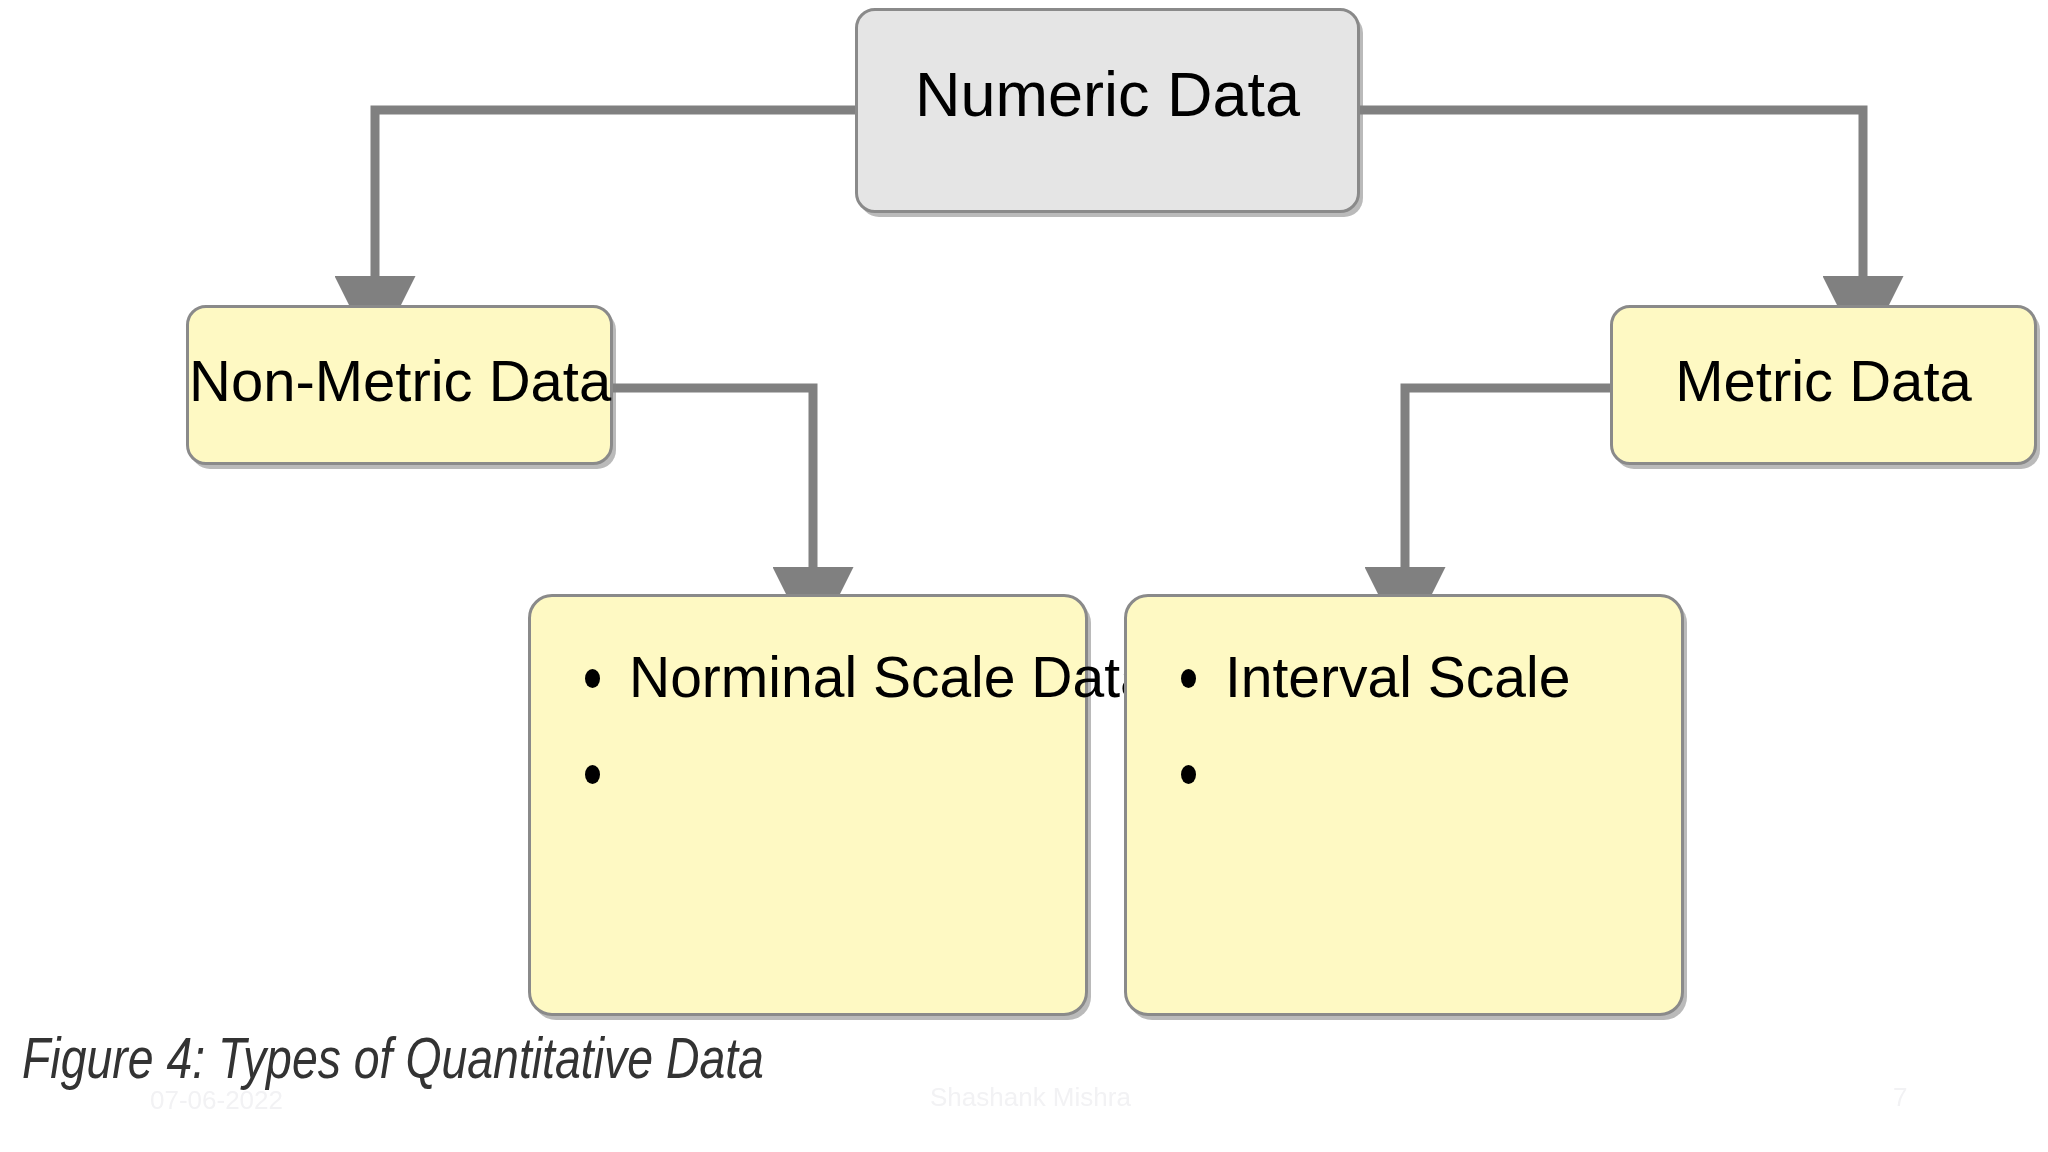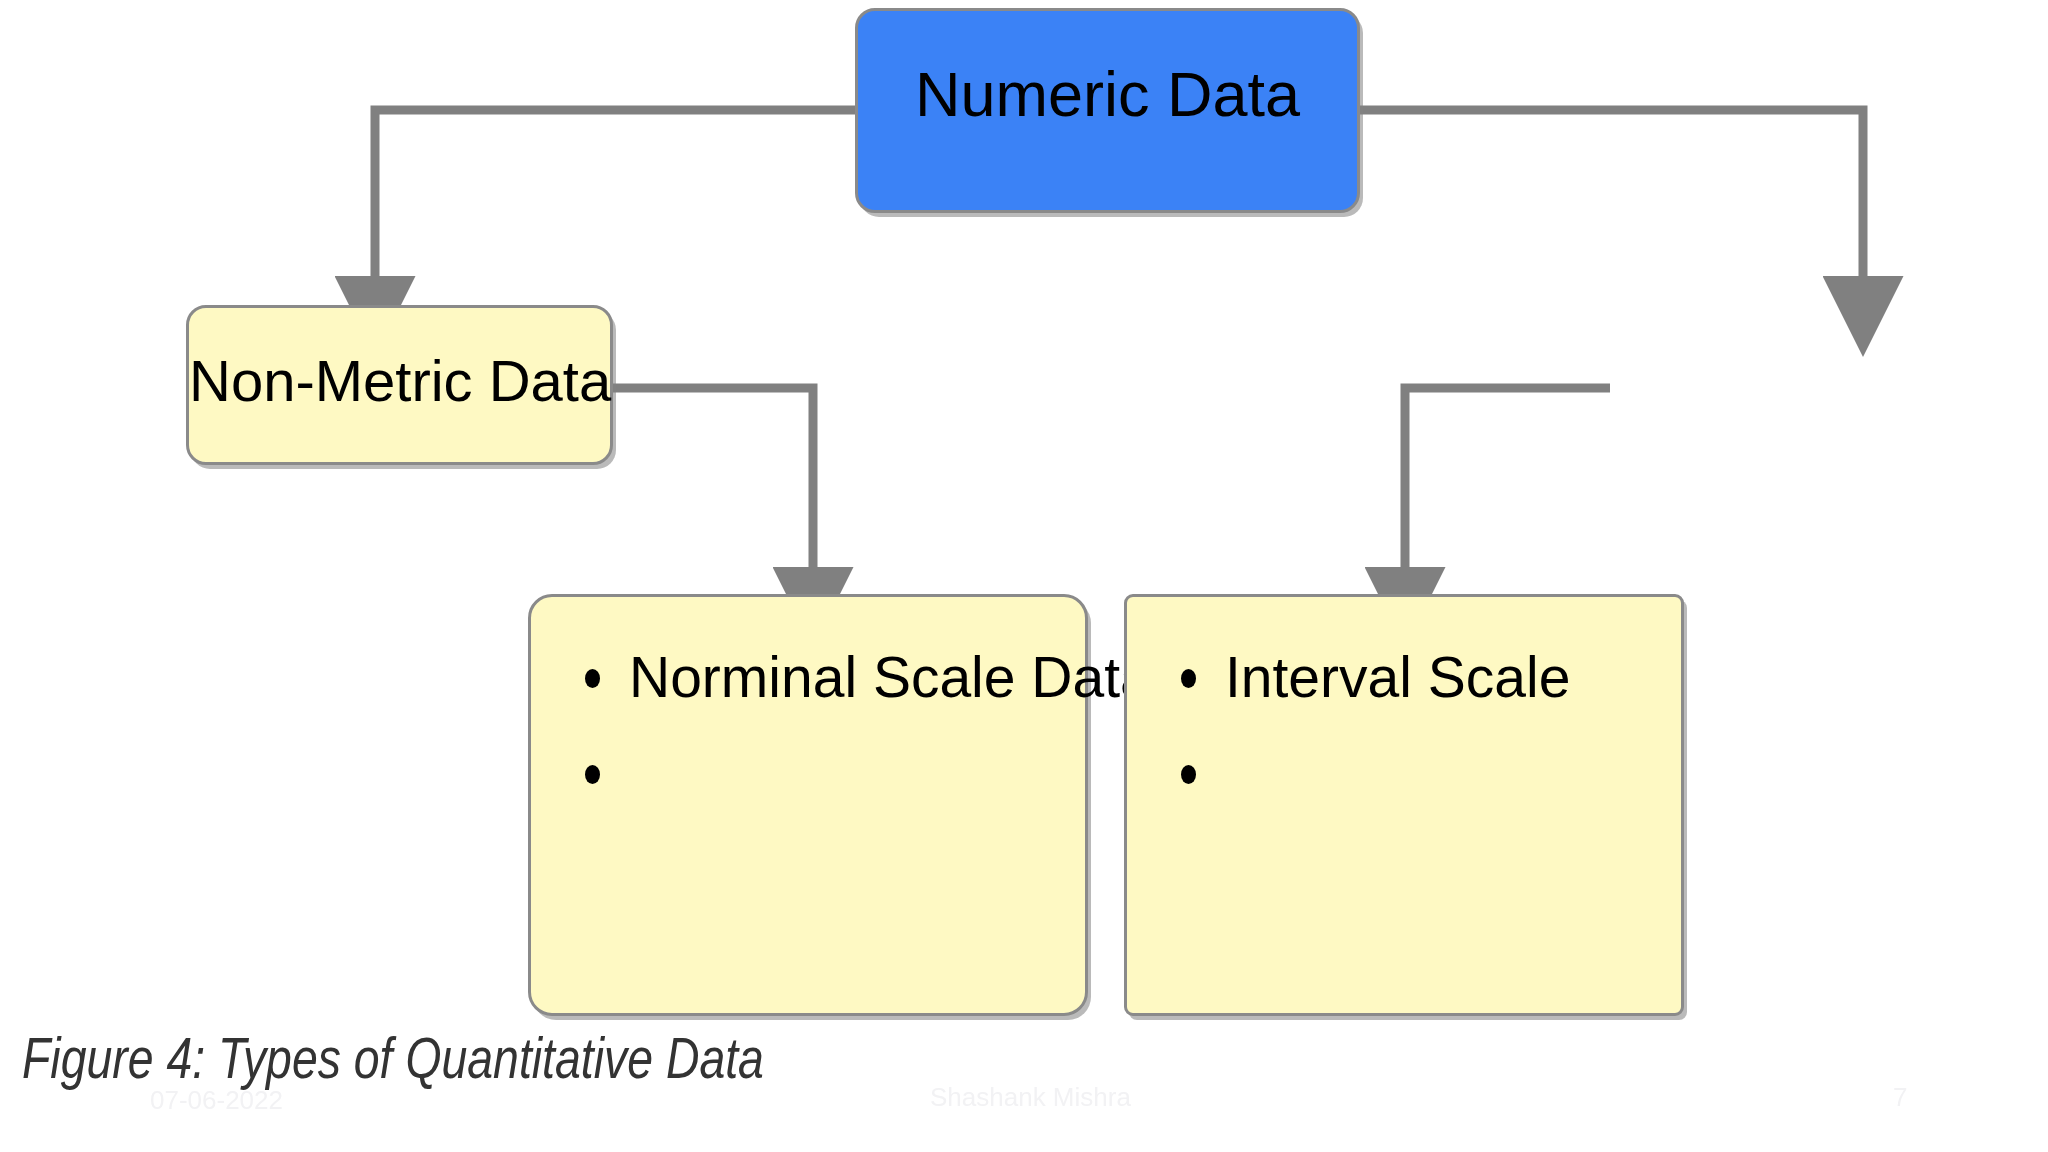--- a/index.html
+++ b/index.html
@@ -49,21 +49,21 @@
     letter-spacing: 0px;
     white-space: nowrap;
   }
 
   
   #node-root {
     left: 855px;
     top: 8px;
     width: 505px;
     height: 205px;
-    background: #3b82f6;
+    background: #e5e5e5;
     border-color: #8a8a8a;
     border-radius: 20px;
   }
   #node-root .node-label {
     top: 48px;
     font-size: 63px;
     line-height: 70px;
   }
 
   
@@ -94,21 +94,21 @@
     top: 594px;
     width: 560px;
     height: 422px;
     border-radius: 24px;
   }
   #node-metric-list {
     left: 1124px;
     top: 594px;
     width: 560px;
     height: 422px;
-    border-radius: 9px;
+    border-radius: 24px;
   }
 
   .bullet-list {
     list-style: none;
     margin: 0;
     padding: 36px 0 0 40px;
   }
   .bullet-list li {
     position: relative;
     padding-left: 58px;
@@ -180,20 +180,23 @@
   </svg>
 
   <div class="node" id="node-root">
     <span class="node-label">Numeric Data</span>
   </div>
 
   <div class="node" id="node-nonmetric">
     <span class="node-label">Non-Metric Data</span>
   </div>
 
+  <div class="node" id="node-metric">
+    <span class="node-label">Metric Data</span>
+  </div>
 
   <div class="node" id="node-nonmetric-list">
     <ul class="bullet-list">
       <li>
         <span class="bullet-dot"></span>
         <span>Norminal Scale Data</span>
       </li>
       <li>
         <span class="bullet-dot"></span>
       </li>

